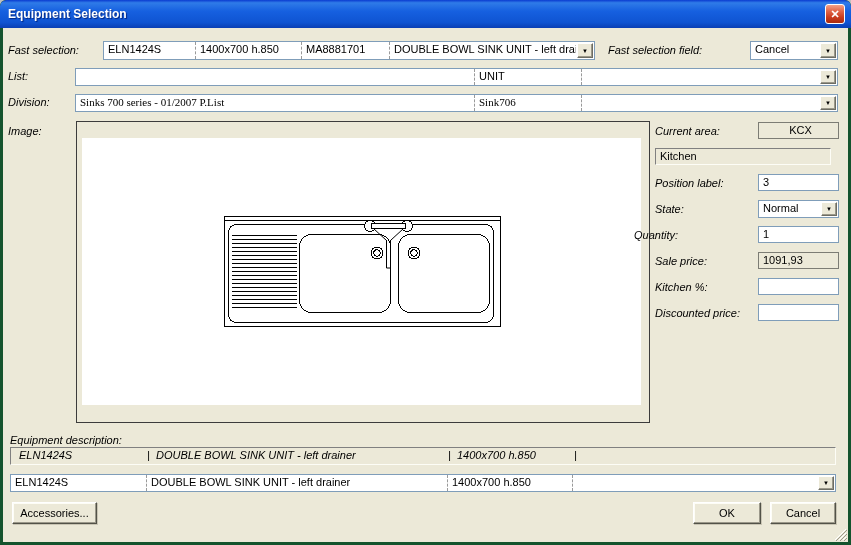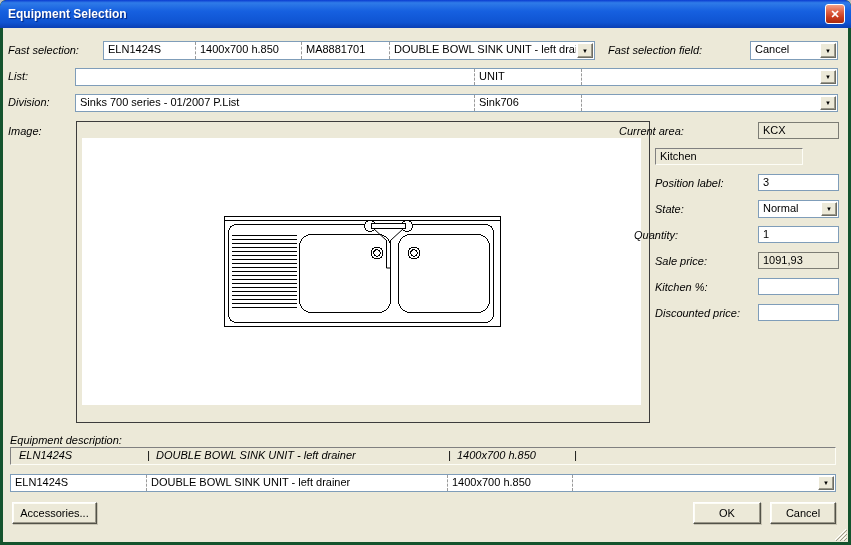--- a/index.html
+++ b/index.html
@@ -84,21 +84,21 @@
 
     <span class="lbl" style="left:5px;top:42px;">List:</span>
     <div class="combo" style="left:72px;top:40px;width:763px;height:18px;">
       <span class="cell" style="width:399px;"></span>
       <span class="cell" style="width:107px;">UNIT</span>
       <span class="cell no-div filler"></span>
       <span class="arrow-btn">▼</span>
     </div>
 
     <span class="lbl" style="left:5px;top:68px;">Division:</span>
-    <div class="combo" style="left:72px;top:66px;width:763px;height:18px;">
+    <div class="combo" style="left:72px;top:66px;width:763px;height:18px;font-family:Liberation Serif, serif;">
       <span class="cell" style="width:399px;">Sinks 700 series - 01/2007 P.List</span>
       <span class="cell" style="width:107px;">Sink706</span>
       <span class="cell no-div filler"></span>
       <span class="arrow-btn">▼</span>
     </div>
 
     <span class="lbl" style="left:5px;top:97px;">Image:</span>
     <div class="image-area">
       <div class="image-canvas">
         <svg class="sink-svg" width="278" height="112" viewBox="0 0 278 112" fill="none" stroke="#000" stroke-width="1" shape-rendering="crispEdges">
@@ -138,24 +138,24 @@
             <circle cx="190" cy="37" r="3.2"></circle>
 
           <circle cx="146" cy="10" r="5.5" fill="#fff"></circle>
           <circle cx="183" cy="10" r="5.5" fill="#fff"></circle>
           <rect x="147.5" y="7.5" width="34" height="5" fill="#fff"></rect>
           <path d="M150 13 L162 24 M179 13 L167 24 M162.5 24 V52 M166.5 24 V52 M162.5 52 H166.5" fill="none" shape-rendering="auto"></path>
         </svg>
       </div>
     </div>
 
-    <span class="lbl" style="left:616px;top:97px;">Current area:</span>
-    <div class="flatfield field-text" style="left:755px;top:94px;width:81px;height:17px;">KCX</div>
-
-    <div class="beige-sunken field-text" style="left:652px;top:120px;width:148px;height:17px;">Kitchen</div>
+    <span class="lbl" style="left:652px;top:97px;">Current area:</span>
+    <div class="flatfield field-text" style="left:755px;top:94px;width:81px;height:17px;text-align:center;">KCX</div>
+
+    <div class="beige-sunken field-text" style="left:652px;top:120px;width:176px;height:17px;">Kitchen</div>
 
     <span class="lbl" style="left:652px;top:149px;">Position label:</span>
     <div class="sunken field-text" style="left:755px;top:146px;width:81px;height:17px;">3</div>
 
     <span class="lbl" style="left:652px;top:175px;">State:</span>
     <div class="combo" style="left:755px;top:172px;width:81px;height:18px;">
       <span class="cell no-div filler">Normal</span>
       <span class="arrow-btn">▼</span>
     </div>
 

